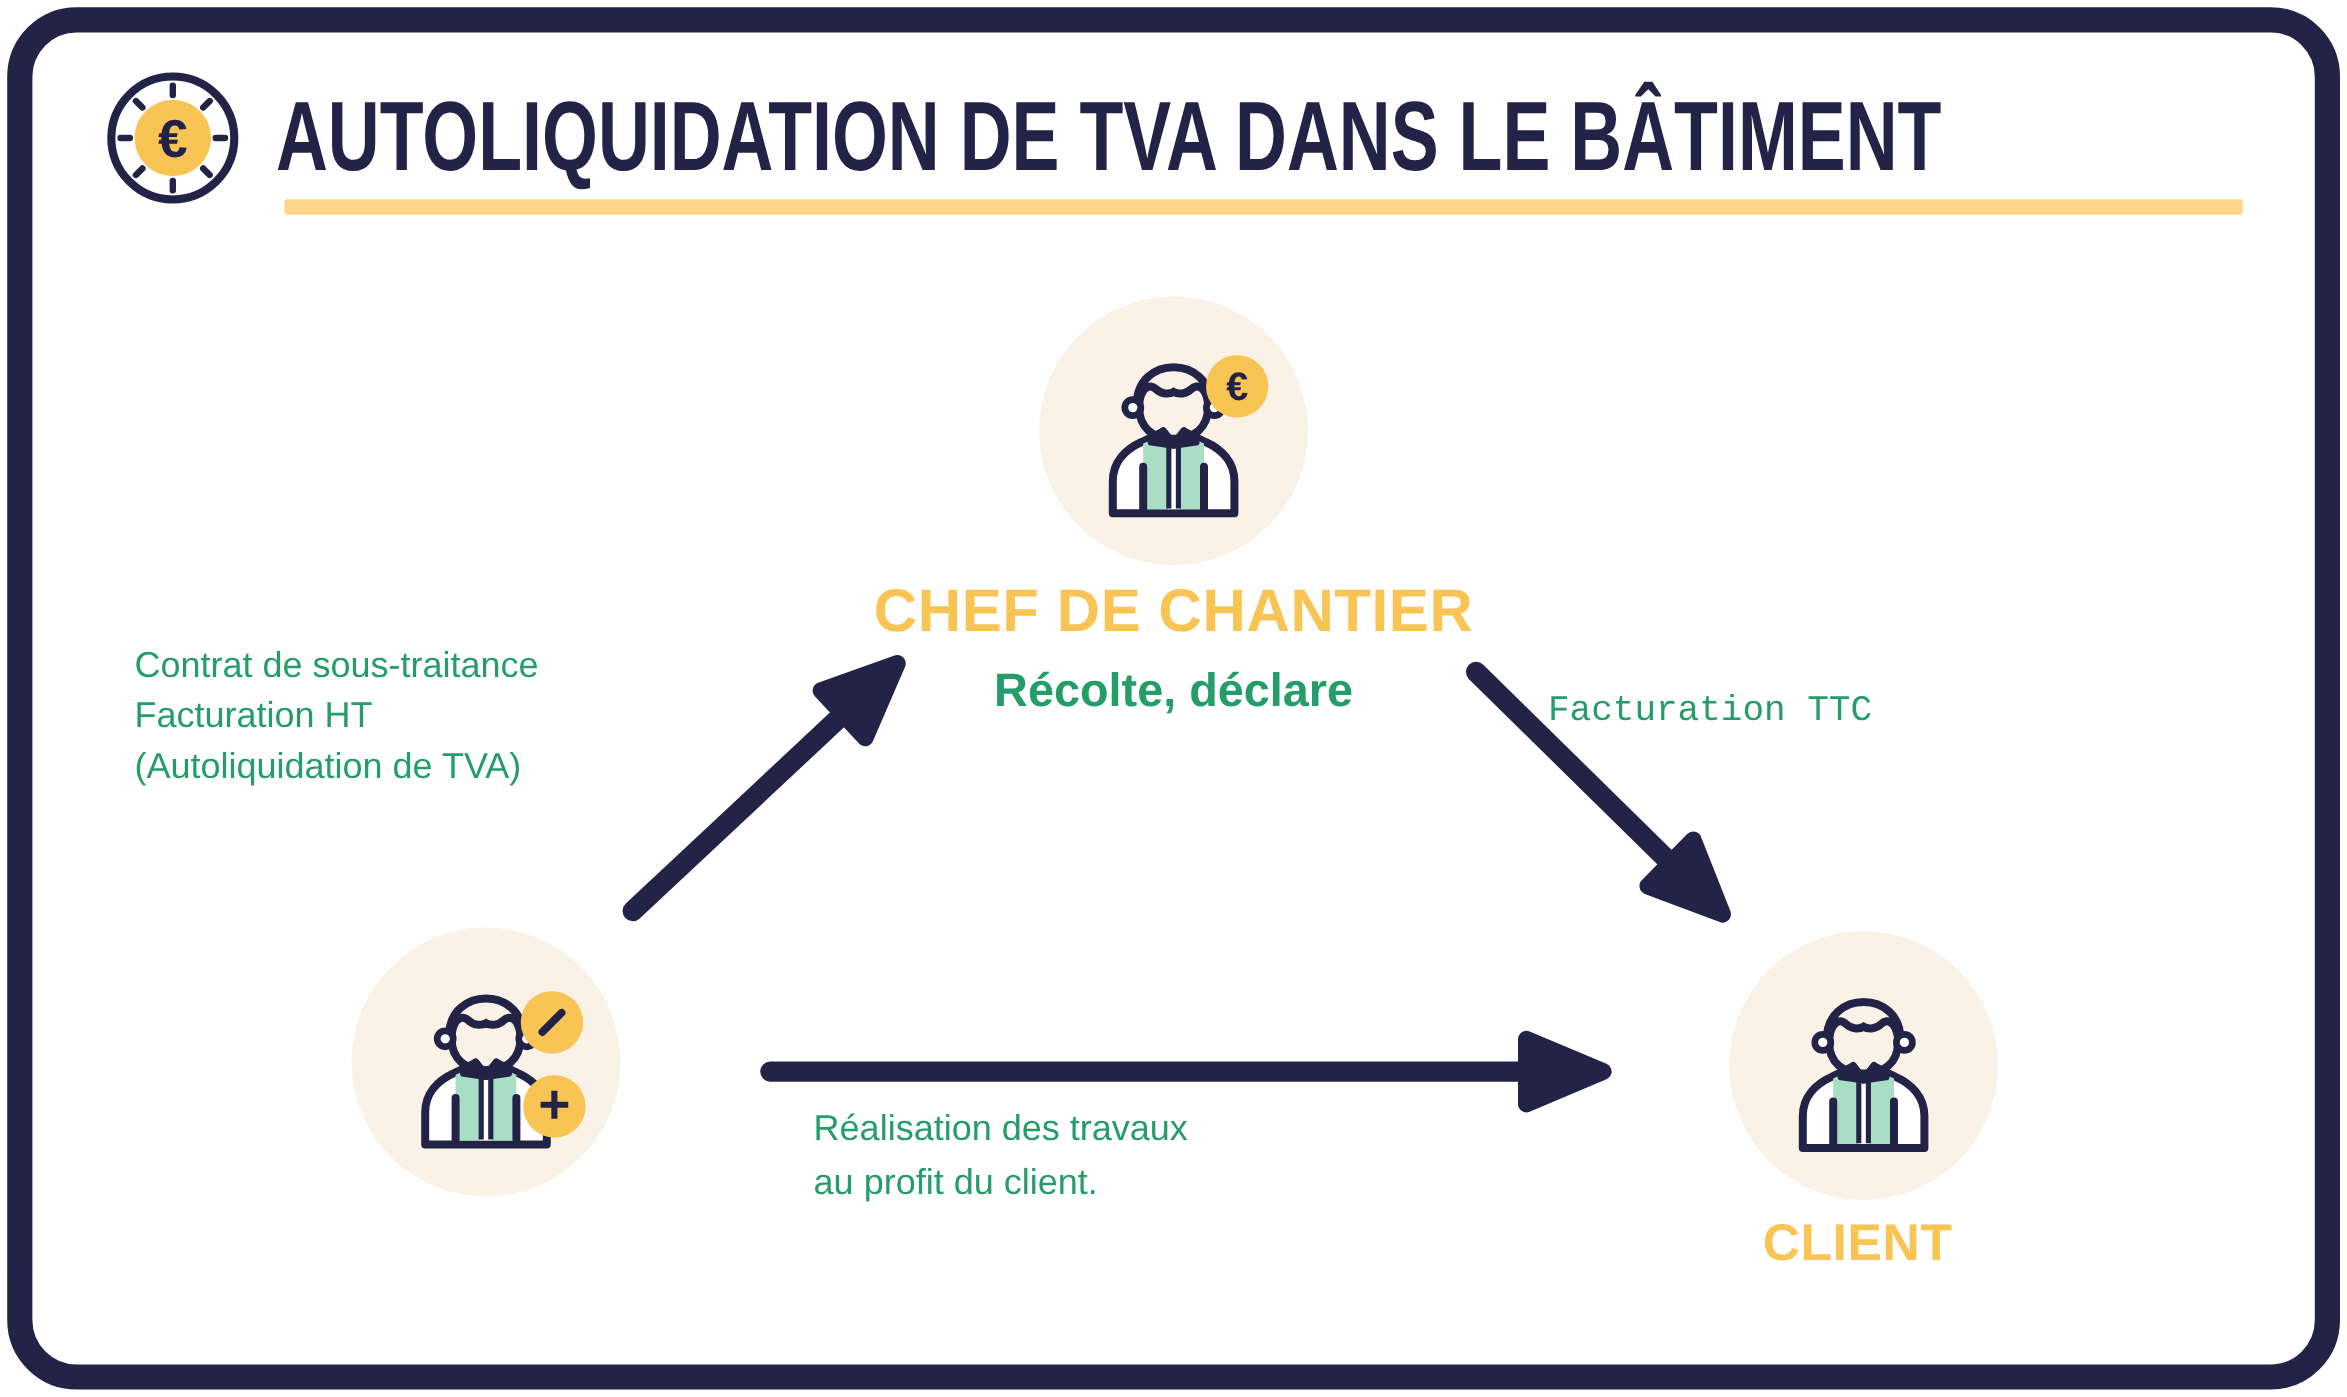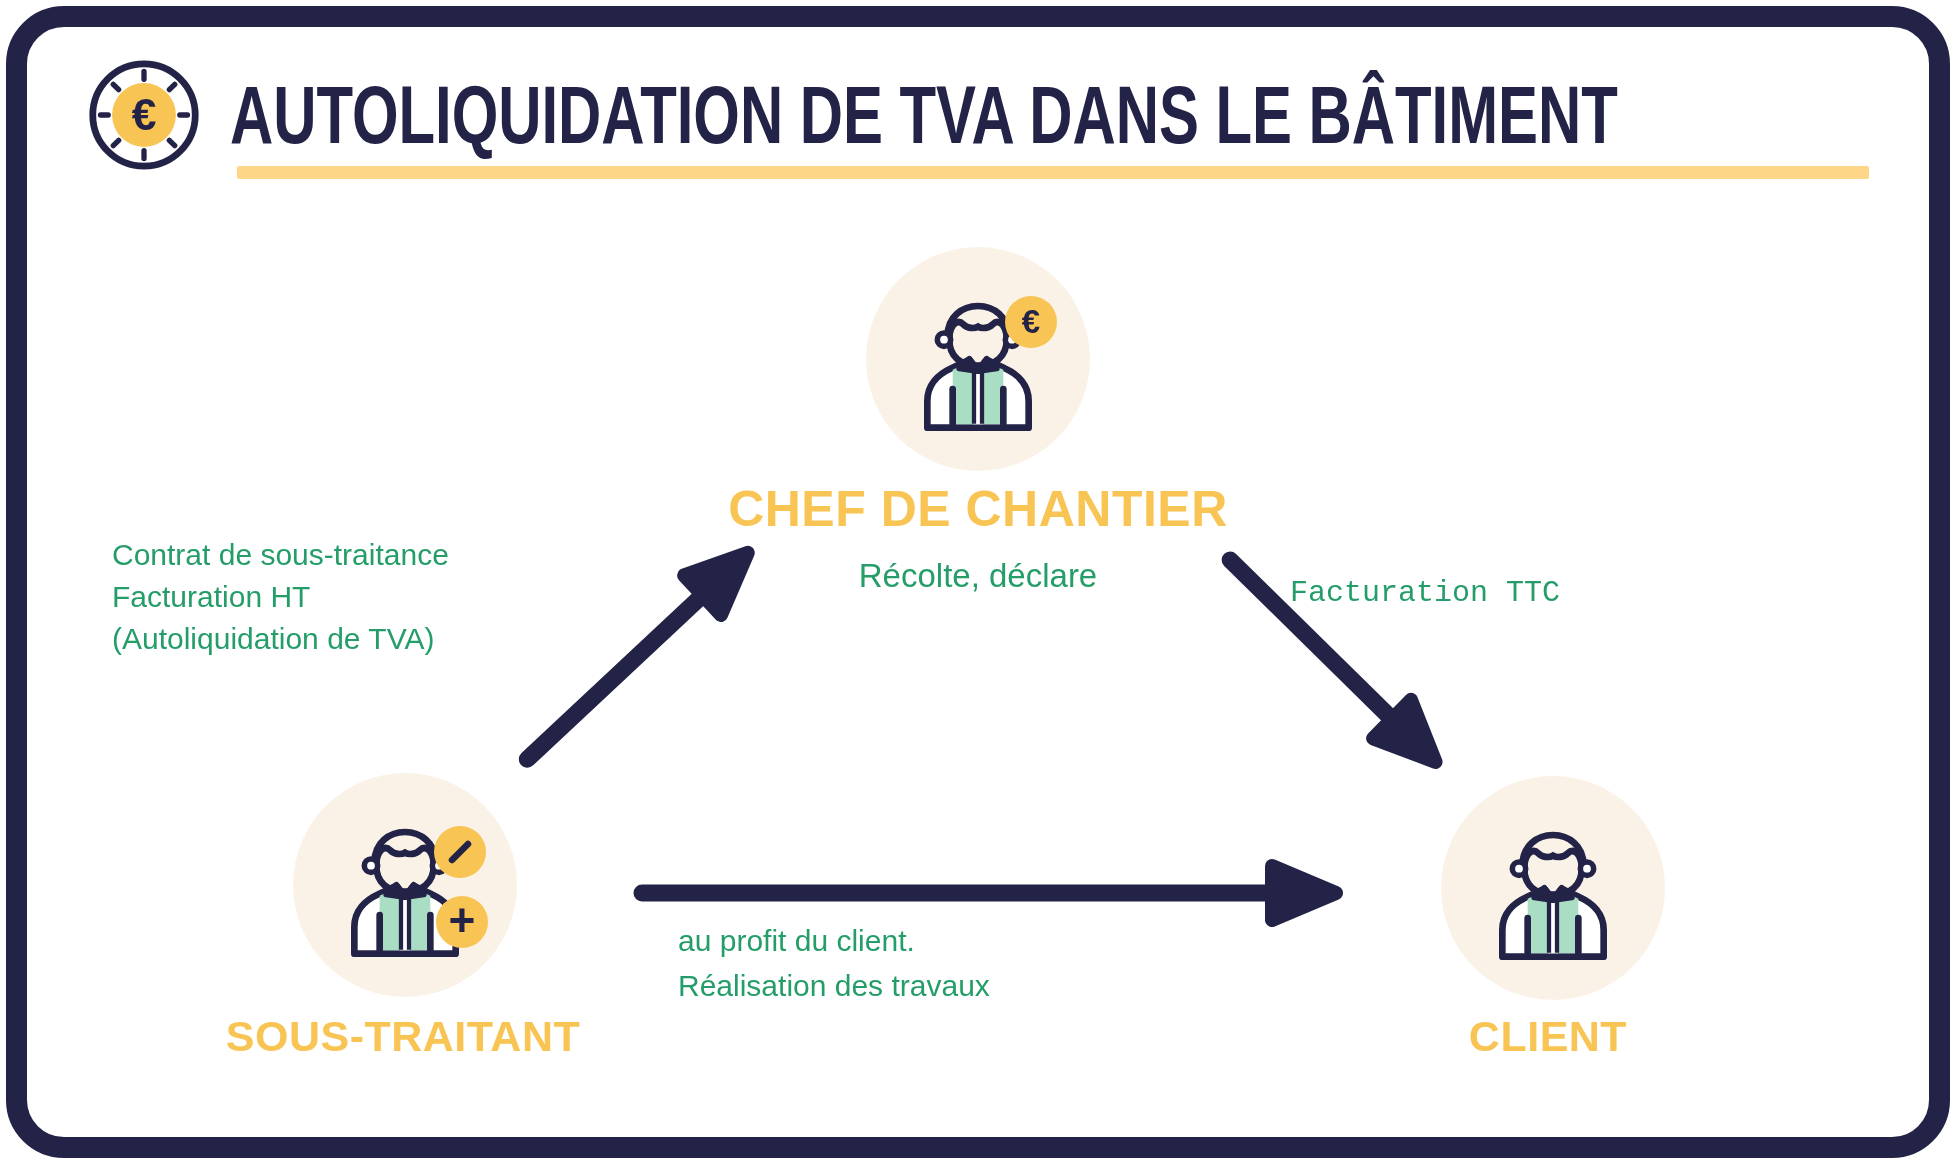--- a/index.html
+++ b/index.html
@@ -26,21 +26,21 @@
            background:#F8C454; color:#232247; display:flex; align-items:center;
            justify-content:center; font-weight:800; }
   .badge.euro { font-size:33px; }
   .badge.plus { font-size:46px; line-height:1; padding-bottom:4px; }
 
   .node-label { position:absolute; width:600px; text-align:center; color:#F8C454;
                 font-size:43px; font-weight:800; letter-spacing:0.5px; }
   .chef-block { position:absolute; left:628px; top:480px; width:700px; text-align:center; }
   .chef-label { font-size:50px; font-weight:800; color:#F8C454; letter-spacing:0.5px;
                 margin-bottom:12px; }
-  .chef-role { font-size:33px; font-weight:400; color:#249D68; line-height:52px; }
+  .chef-role { font-size:39px; font-weight:700; color:#249D68; line-height:52px; }
 
   
   .edge-label { position:absolute; text-align:left; color:#249D68; font-size:30px;
                 font-weight:400; }
   .edge-label.sous-chef { left:112px; top:534px; width:530px; line-height:42px; }
   .edge-label.chef-client { left:1290px; top:576px; width:400px;font-family:Liberation Mono, monospace; }
   .edge-label.sous-client { left:678px; top:918px; width:600px; line-height:45px; }
 
   .arrows { position:absolute; left:0; top:0; width:1956px; height:1164px; }
 
@@ -135,35 +135,34 @@
     </svg>
     <div class="badge" style="left:141px; top:53px;">
       <svg width="52" height="52" viewBox="0 0 52 52">
         <line x1="18" y1="34" x2="34" y2="18" stroke="#232247" stroke-width="6.5" stroke-linecap="round"></line>
       </svg>
     </div>
     <div class="badge plus" style="left:143px; top:123px;">
       <span>+</span>
     </div>
   </div>
-  <div class="node-label" style="left:103px; top:1012px;">SOUS-TRAITANT</div>
 
   <div class="node-circle" style="left:1441px; top:776px;">
     <svg class="person-svg" viewBox="0 0 120 120">
       <use href="#person"></use>
     </svg>
   </div>
   <div class="node-label" style="left:1248px; top:1012px;">CLIENT</div>
 
   <div class="edge-label sous-chef">
     <div>Contrat de sous-traitance</div>
     <div>Facturation HT</div>
     <div>(Autoliquidation de TVA)</div>
   </div>
   <div class="edge-label chef-client">
     <div>Facturation TTC</div>
   </div>
   <div class="edge-label sous-client">
+    <div>Réalisation des travaux</div>
     <div>au profit du client.</div>
-    <div>Réalisation des travaux</div>
   </div>
 
 </div>
 
 </body></html>

